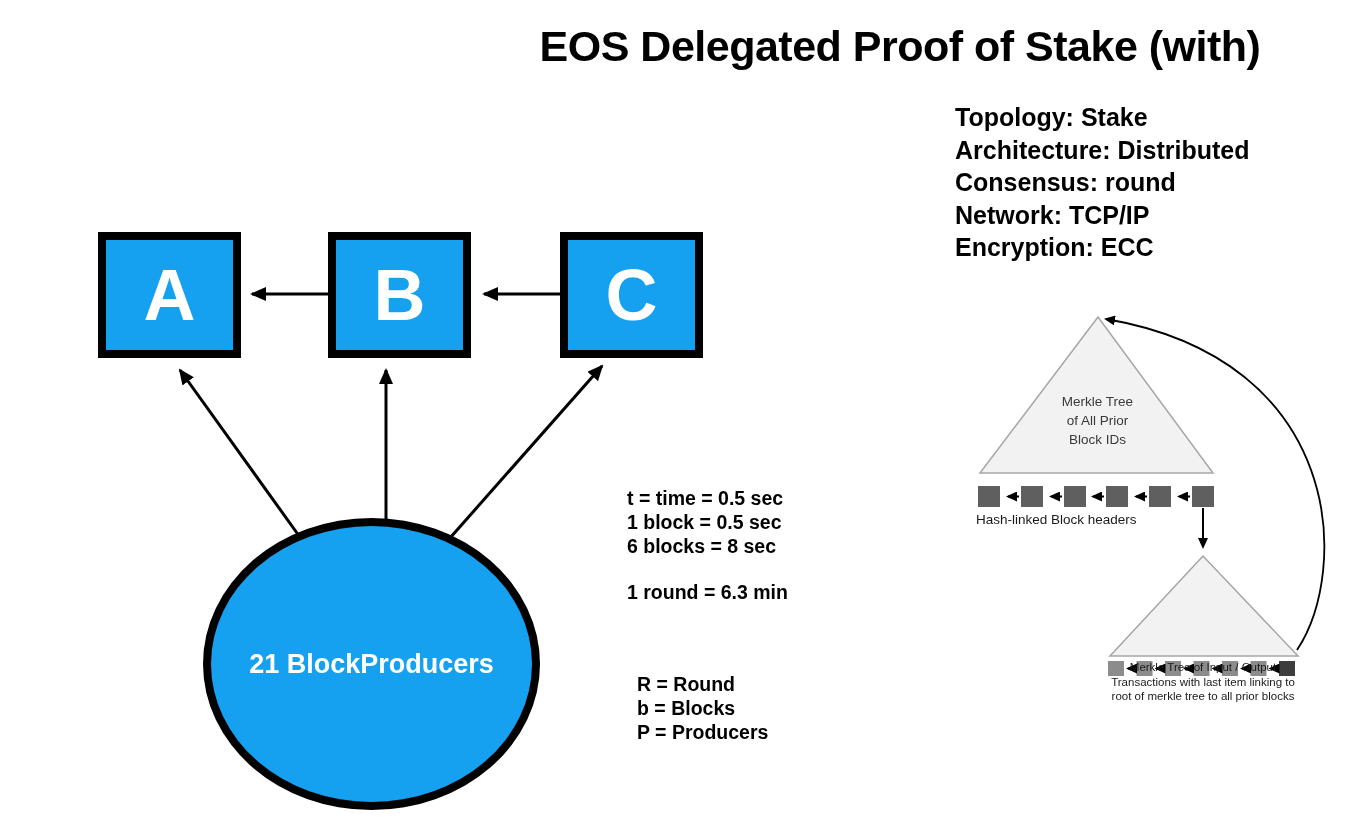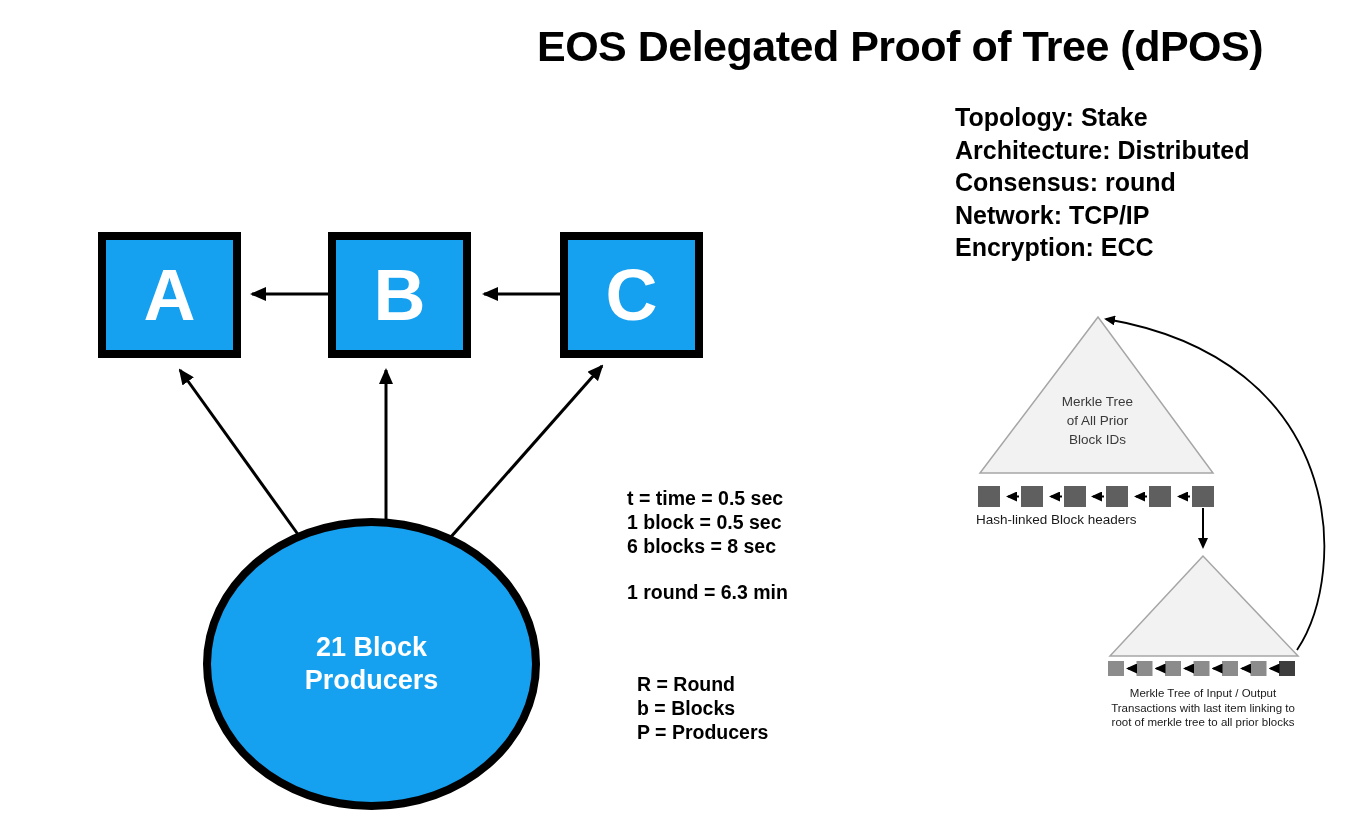--- a/index.html
+++ b/index.html
@@ -21,40 +21,40 @@
     width:143px;height:126px;box-sizing:border-box;border:8px solid #000;
     background:#16A0F0;display:flex;align-items:center;justify-content:center;
     color:#fff;font-size:72px;font-weight:700;z-index:2;
   }
   #block-a{left:98px;top:232px;}
   #block-b{left:328px;top:232px;}
   #block-c{left:560px;top:232px;}
   .producers{
     left:203px;top:518px;width:337px;height:292px;box-sizing:border-box;
     border:8px solid #000;border-radius:50%;background:#16A0F0;
-    display:flex;flex-direction:column;align-items:center;justify-content:center;
+    display:flex;flex-direction:row;align-items:center;justify-content:center;
     color:#fff;font-size:27px;font-weight:700;line-height:33px;text-align:center;z-index:2;
   }
   svg.overlay{left:0;top:0;width:1370px;height:834px;z-index:1;}
   .merkle-top-label{
     left:1010px;top:392px;width:175px;text-align:center;
     font-size:13.5px;line-height:19px;color:#3a3a3a;z-index:3;
   }
   .headers-label{left:976px;top:512px;font-size:13.5px;color:#1a1a1a;white-space:nowrap;z-index:3;}
   .tx-caption{
-    left:1053px;top:686px;width:300px;text-align:center;
+    left:1053px;top:660px;width:300px;text-align:center;
     font-size:11.5px;line-height:14.5px;color:#1a1a1a;z-index:3;
   }
 </style>
 </head>
 <body>
 
 <div id="canvas">
 
-  <div class="abs title">EOS Delegated Proof of Tree (dPOS)</div>
+  <div class="abs title">EOS Delegated Proof of Stake (with)</div>
 
 
   <div class="abs specs">
     <div>Topology: Stake</div>
     <div>Architecture: Distributed</div>
     <div>Consensus: round</div>
     <div>Network: TCP/IP</div>
     <div>Encryption: ECC</div>
   </div>
 

